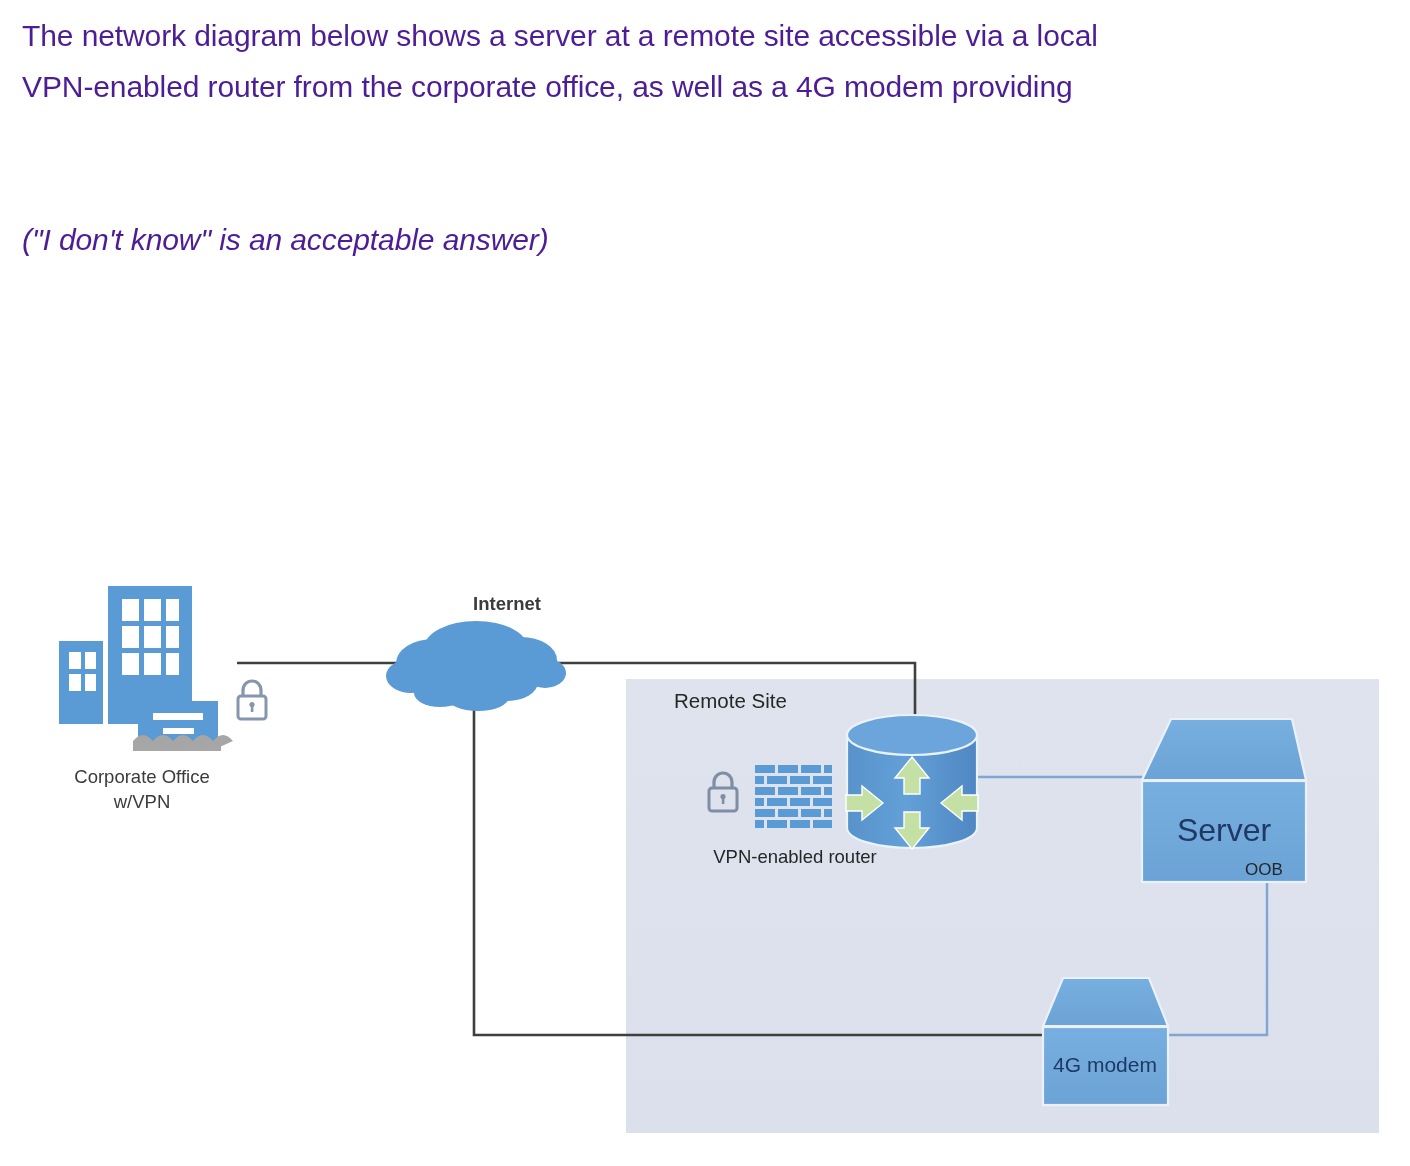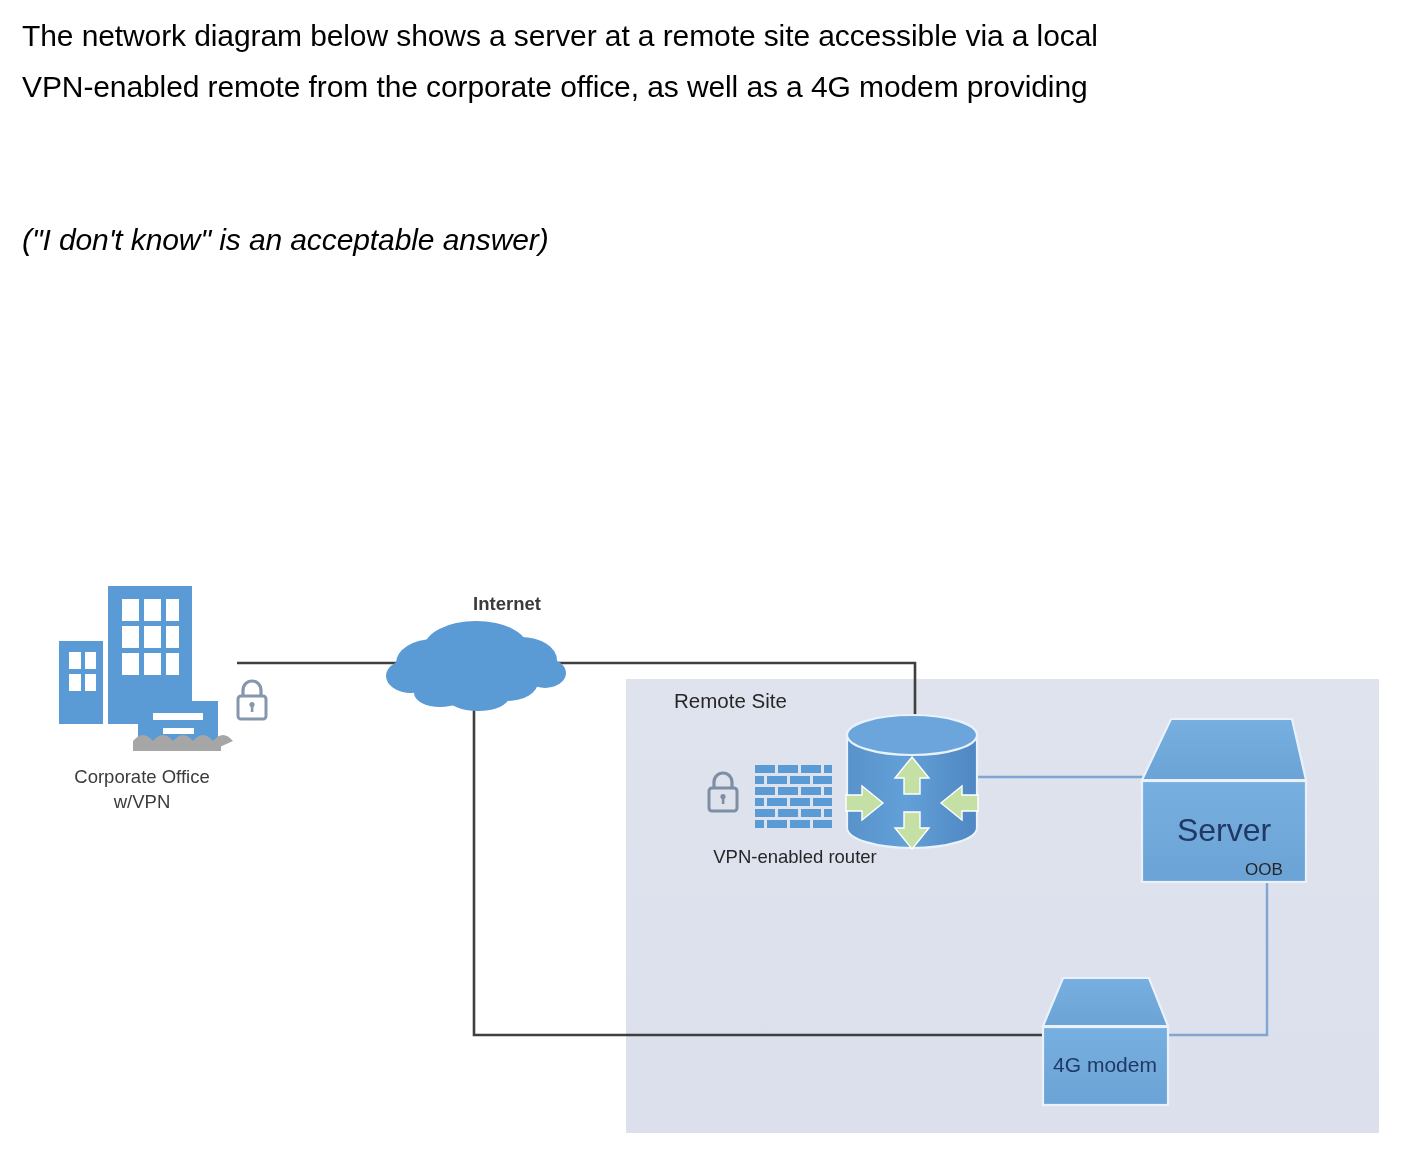--- a/index.html
+++ b/index.html
@@ -19,21 +19,21 @@
   
   #question-block {
     position: absolute;
     left: 22px;
     top: 10px;
     width: 1388px;
   }
   .q-line {
     font-size: 30px;
     line-height: 51px;
-    color: #000000;
+    color: #4c1d95;
     letter-spacing: -0.1px;
     white-space: nowrap;
   }
   .q-spacer {
     height: 51px;
   }
   .q-italic {
     font-style: italic;
   }
 
@@ -58,21 +58,21 @@
   }
   .dg-label-server {
     fill: #1f3864;
   }
 </style>
 </head>
 <body>
 
 <div id="question-block">
   <div class="q-line">The network diagram below shows a server at a remote site accessible via a local</div>
-  <div class="q-line">VPN-enabled remote from the corporate office, as well as a 4G modem providing</div>
+  <div class="q-line">VPN-enabled router from the corporate office, as well as a 4G modem providing</div>
   <div class="q-spacer"></div>
   <div class="q-spacer"></div>
   <div class="q-line q-italic">("I don't know" is an acceptable answer)</div>
 </div>
 
 <div id="diagram">
 <svg width="1410" height="1166" viewBox="0 0 1410 1166" xmlns="http://www.w3.org/2000/svg">
 
   <defs>
     <linearGradient id="cylGrad" x1="0" y1="0" x2="1" y2="0">

